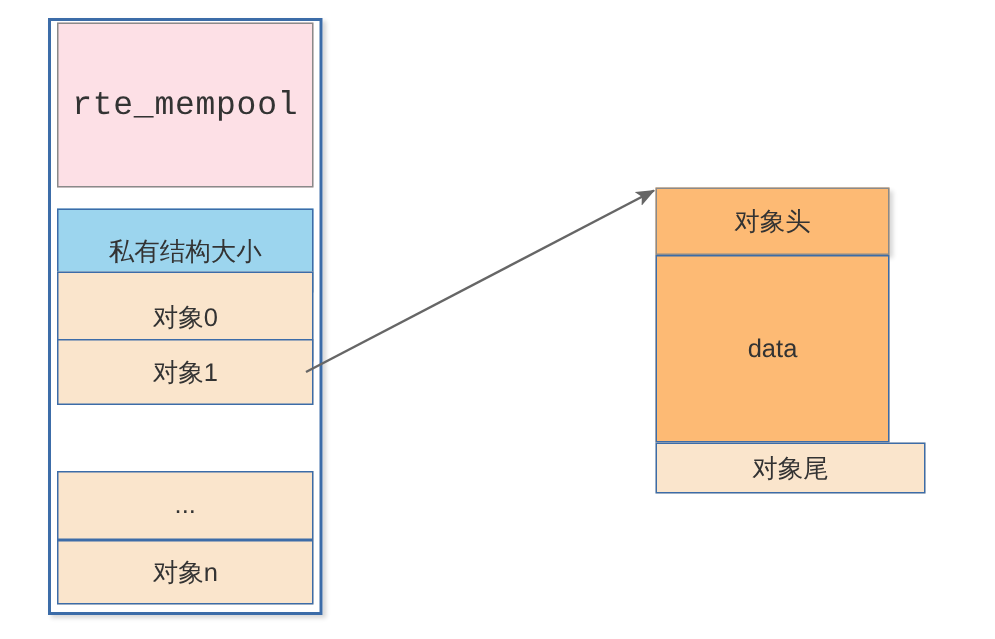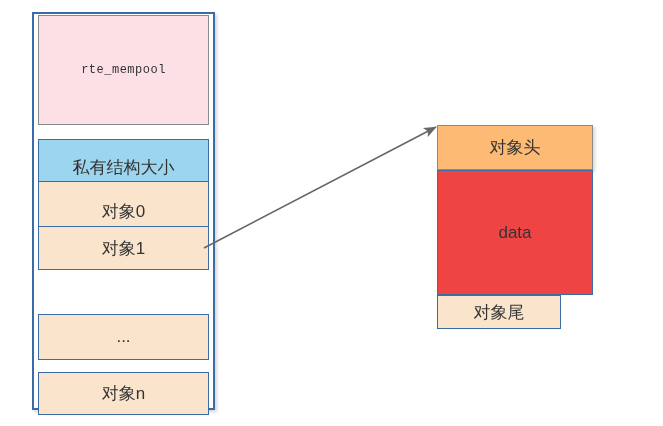--- a/index.html
+++ b/index.html
@@ -44,21 +44,21 @@
   }
 
   #mempool-header {
     left: 38px;
     top: 15px;
     width: 171px;
     height: 110px;
     background: #fde0e6;
     border: 1px solid #8a8a8a;
     font-family: "Liberation Mono", "DejaVu Sans Mono", monospace;
-    font-size: 12px;
+    font-size: 22px;
     letter-spacing: 0.5px;
   }
 
   #private-size {
     left: 38px;
     top: 139px;
     width: 171px;
     height: 56px;
     background: #9cd5ee;
     border: 1px solid #3c6ca8;
@@ -82,29 +82,29 @@
     border: 1px solid #8a8a8a;
     font-size: 17px;
     box-shadow: 2px 2px 3px rgba(0,0,0,0.16);
   }
 
   #obj-data {
     left: 437px;
     top: 170px;
     width: 156px;
     height: 125px;
-    background: #ef4444;
+    background: #fdba74;
     border: 1px solid #3c6ca8;
     font-size: 17px;
   }
 
   #obj-tail {
     left: 437px;
     top: 295px;
-    width: 124px;
+    width: 180px;
     height: 34px;
     background: #fae5cc;
     border: 1px solid #3c6ca8;
     font-size: 17px;
   }
 
   
   #connector {
     position: absolute;
     left: 0;
@@ -135,21 +135,21 @@
 
   <div class="cell object-cell" id="object-1" style="top:226px;height:44px;">
     <span>对象1</span>
   </div>
 
 
   <div class="cell object-cell" id="object-ellipsis" style="top:314px;height:46px;">
     <span>...</span>
   </div>
 
-  <div class="cell object-cell" id="object-n" style="top:360px;height:43px;margin-top:12px;">
+  <div class="cell object-cell" id="object-n" style="top:360px;height:43px;">
     <span>对象n</span>
   </div>
 
   <div class="cell" id="obj-head">
     <span>对象头</span>
   </div>
 
   <div class="cell" id="obj-data">
     <span>data</span>
   </div>

